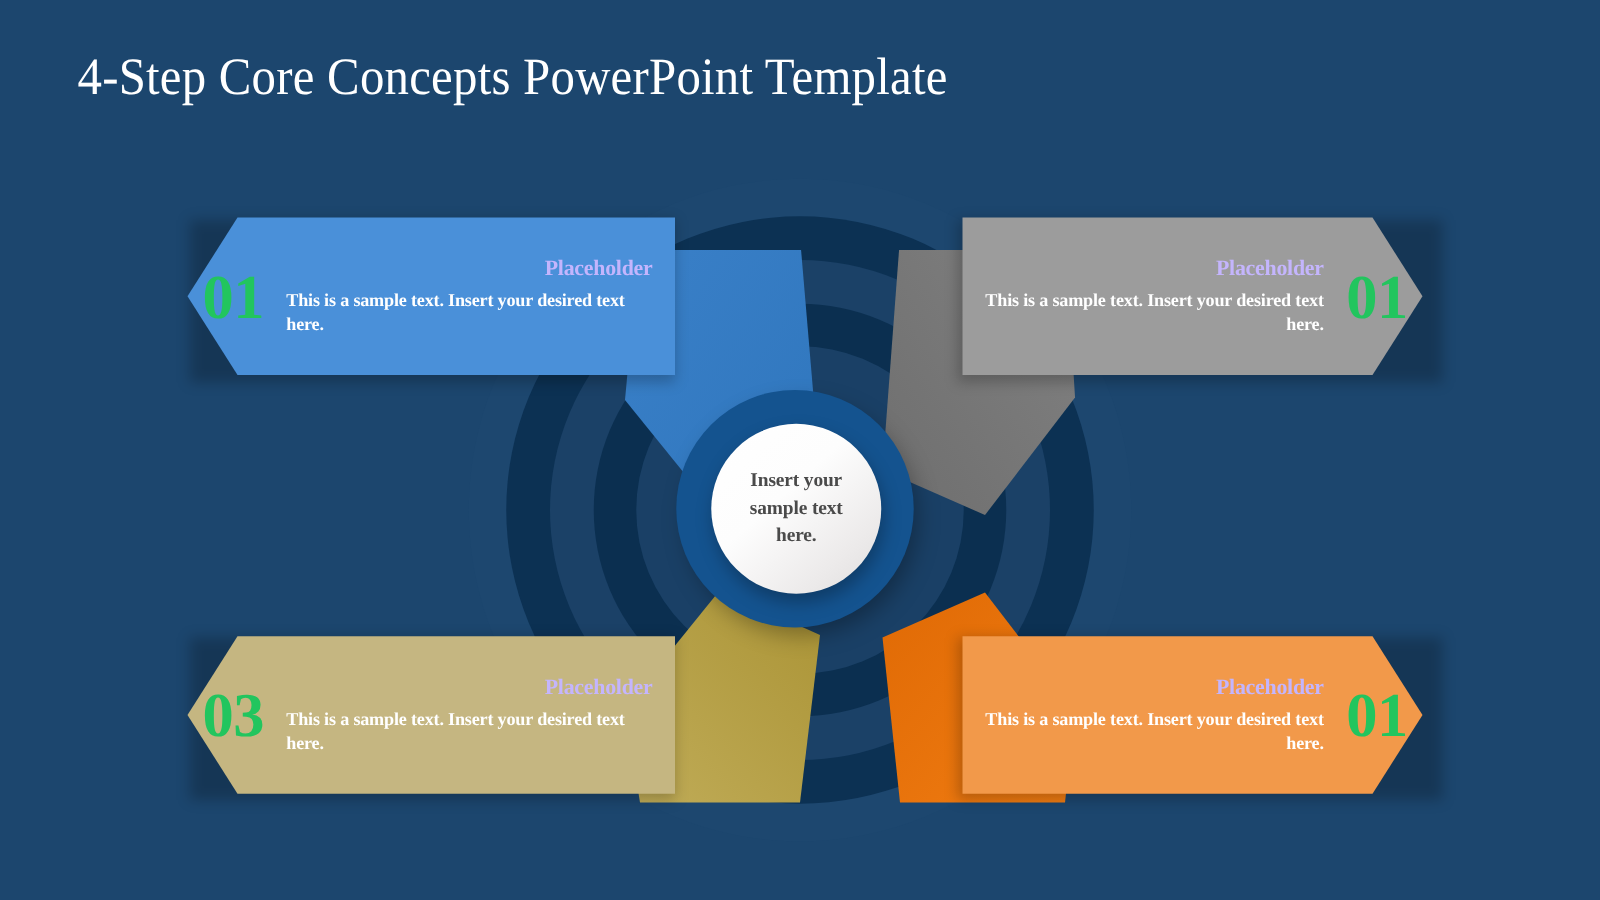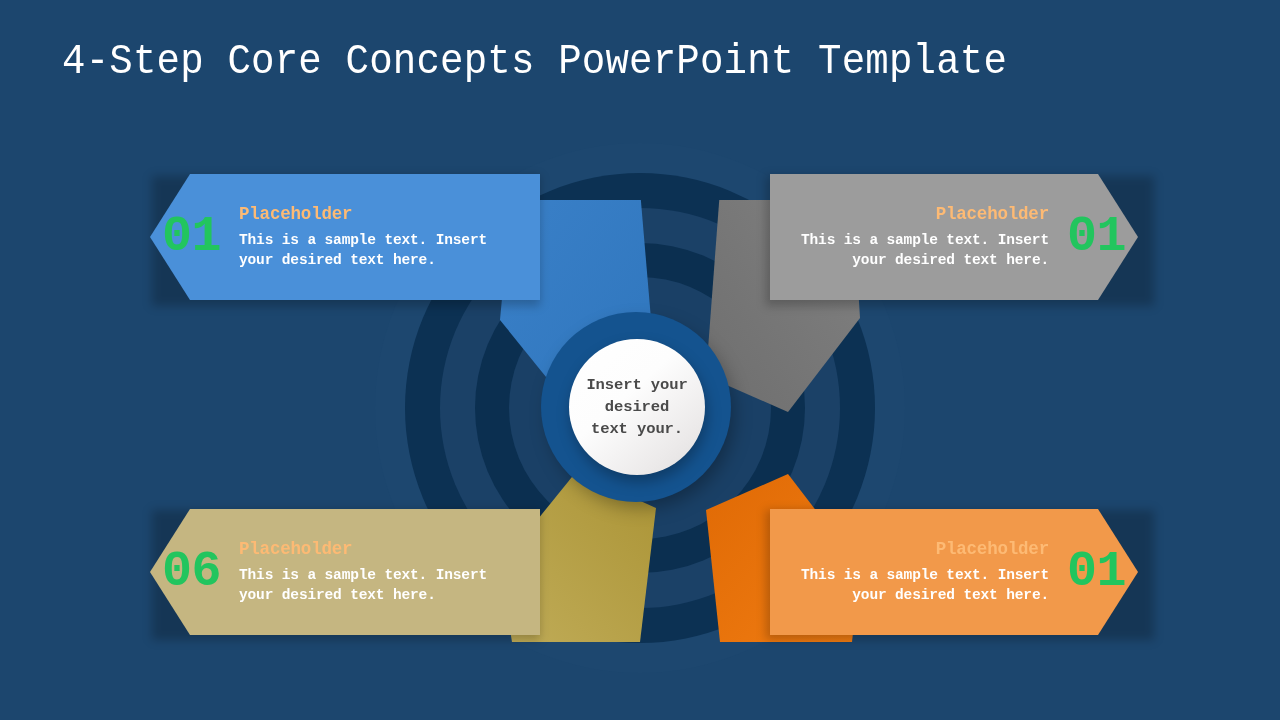--- a/index.html
+++ b/index.html
@@ -6,21 +6,21 @@
     margin: 0;
     padding: 0;
     background: #15395c;
   }
   #slide {
     position: relative;
     width: 1280px;
     height: 720px;
     overflow: hidden;
     background: #1c466e;
-    font-family: Liberation Mono, monospace;
+    font-family: Liberation Serif, serif;
     -webkit-font-smoothing: antialiased;
   }
 
   
   #slide-title {
     position: absolute;
     left: 62px;
     top: 38px;
     width: 1000px;
     font-size: 42px;
@@ -138,23 +138,24 @@
     font-weight: bold;
     color: #22c55e;
     line-height: 1;
     letter-spacing: -0.5px;
     flex: 0 0 auto;
   }
   .textcol { flex: 1 1 auto; }
   .ph-title {
     font-size: 17.5px;
     font-weight: bold;
-    color: #fdba74;
+    color: #c4b5fd;
     letter-spacing: -0.2px;
     margin-bottom: 7px;
+    text-align: right;
   }
   .ph-body {
     font-size: 14.5px;
     font-weight: bold;
     color: #ffffff;
     line-height: 1.32;
     letter-spacing: -0.15px;
   }
 
   
@@ -229,21 +230,21 @@
         </linearGradient>
       </defs>
       <path d="M 168 54 L 240 148 L 232 222 L 100 222 L 86 90 Z" fill="url(#wg4)"></path>
     </svg>
   </div>
 
   <div id="hub-shadow"></div>
   <div id="hub-ring" style="background: rgb(20, 83, 143);"></div>
   <div id="hub-inner-shadow"></div>
   <div id="hub-inner">
-    <div id="hub-text" style="color: rgb(74, 74, 74);">Insert your desired text your.</div>
+    <div id="hub-text" style="color: rgb(74, 74, 74);">Insert your sample text here.</div>
   </div>
 
   <div class="banner-shadow" style="left:152px; top:176px; width:388px; height:130px;"></div>
   <div class="banner left" style="left:126px; top:170px; width:414px; height:134px;">
     <svg class="shape-svg" viewBox="0 0 414 134" preserveAspectRatio="none">
       <path d="M 24 67 L 64 4 L 414 4 L 414 130 L 64 130 Z" fill="#4a90d9"></path>
     </svg>
     <div class="banner-content">
       <div class="num">01</div>
       <div class="textcol">
@@ -266,21 +267,21 @@
       <div class="num">01</div>
     </div>
   </div>
 
   <div class="banner-shadow" style="left:152px; top:510px; width:388px; height:130px;"></div>
   <div class="banner left" style="left:126px; top:505px; width:414px; height:134px;">
     <svg class="shape-svg" viewBox="0 0 414 134" preserveAspectRatio="none">
       <path d="M 24 67 L 64 4 L 414 4 L 414 130 L 64 130 Z" fill="#c5b681"></path>
     </svg>
     <div class="banner-content">
-      <div class="num">06</div>
+      <div class="num">03</div>
       <div class="textcol">
         <div class="ph-title">Placeholder</div>
         <div class="ph-body">This is a sample text. Insert your desired text here.</div>
       </div>
     </div>
   </div>
 
   <div class="banner-shadow" style="left:766px; top:510px; width:388px; height:130px;"></div>
   <div class="banner right" style="left:740px; top:505px; width:420px; height:134px;">
     <svg class="shape-svg" viewBox="0 0 420 134" preserveAspectRatio="none">

